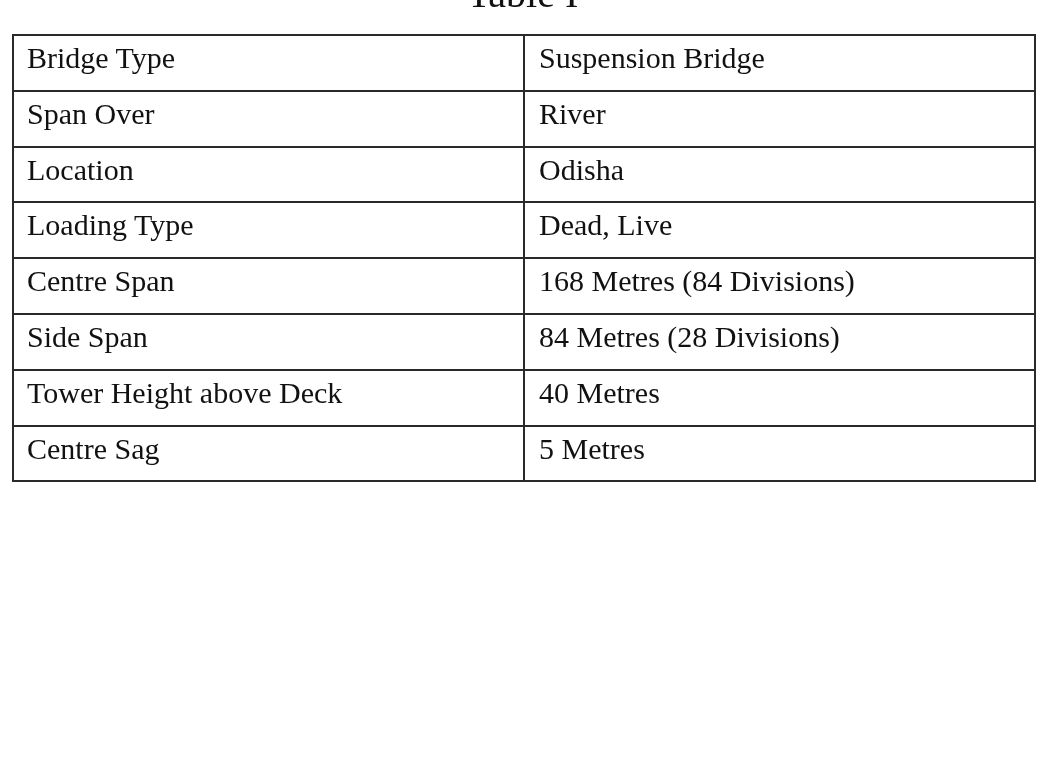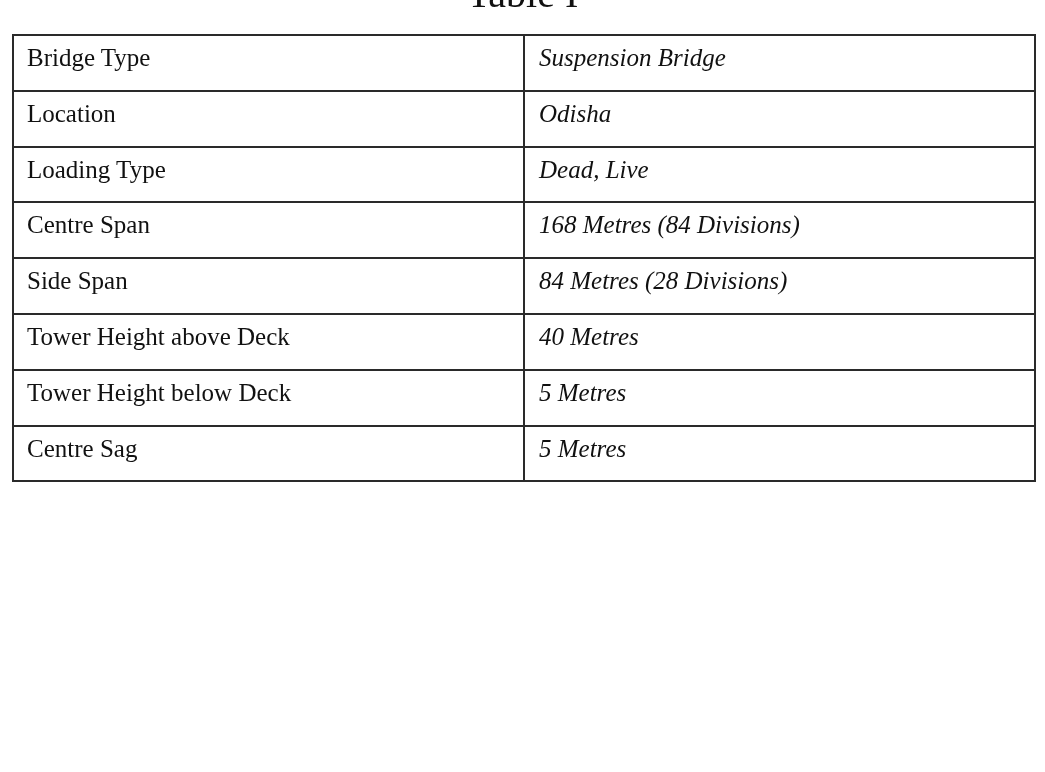--- a/index.html
+++ b/index.html
@@ -33,47 +33,50 @@
       left: 12px;
       width: 1024px;
       border-collapse: collapse;
       table-layout: fixed;
     }
     table.spec td {
       border: 2px solid #2a2a2a;
       height: 52px;
       padding: 0 0 0 13px;
       vertical-align: top;
-      font-size: 25px;
+      font-size: 30px;
       line-height: 25px;
       padding-top: 9px;
       box-sizing: border-box;
       white-space: nowrap;
     }
     table.spec td.key {
       width: 511px;
     }
     table.spec td.val {
       padding-left: 14px;
-      font-style: italic;
     }
     table.spec tr {
       height: 55.8px;
     }
   </style>
 </head>
 <body>
 
 <h1 class="title">Table I</h1>
 
 <table class="spec">
   <tbody>
     <tr>
       <td class="key">Bridge Type</td>
       <td class="val">Suspension Bridge</td>
+    </tr>
+    <tr>
+      <td class="key">Span Over</td>
+      <td class="val">River</td>
     </tr>
     <tr>
       <td class="key">Location</td>
       <td class="val">Odisha</td>
     </tr>
     <tr>
       <td class="key">Loading Type</td>
       <td class="val">Dead, Live</td>
     </tr>
     <tr>
@@ -82,21 +85,17 @@
     </tr>
     <tr>
       <td class="key">Side Span</td>
       <td class="val">84 Metres (28 Divisions)</td>
     </tr>
     <tr>
       <td class="key">Tower Height above Deck</td>
       <td class="val">40 Metres</td>
     </tr>
     <tr>
-      <td class="key">Tower Height below Deck</td>
-      <td class="val">5 Metres</td>
-    </tr>
-    <tr>
       <td class="key">Centre Sag</td>
       <td class="val">5 Metres</td>
     </tr>
   </tbody>
 </table>
 
 </body></html>

